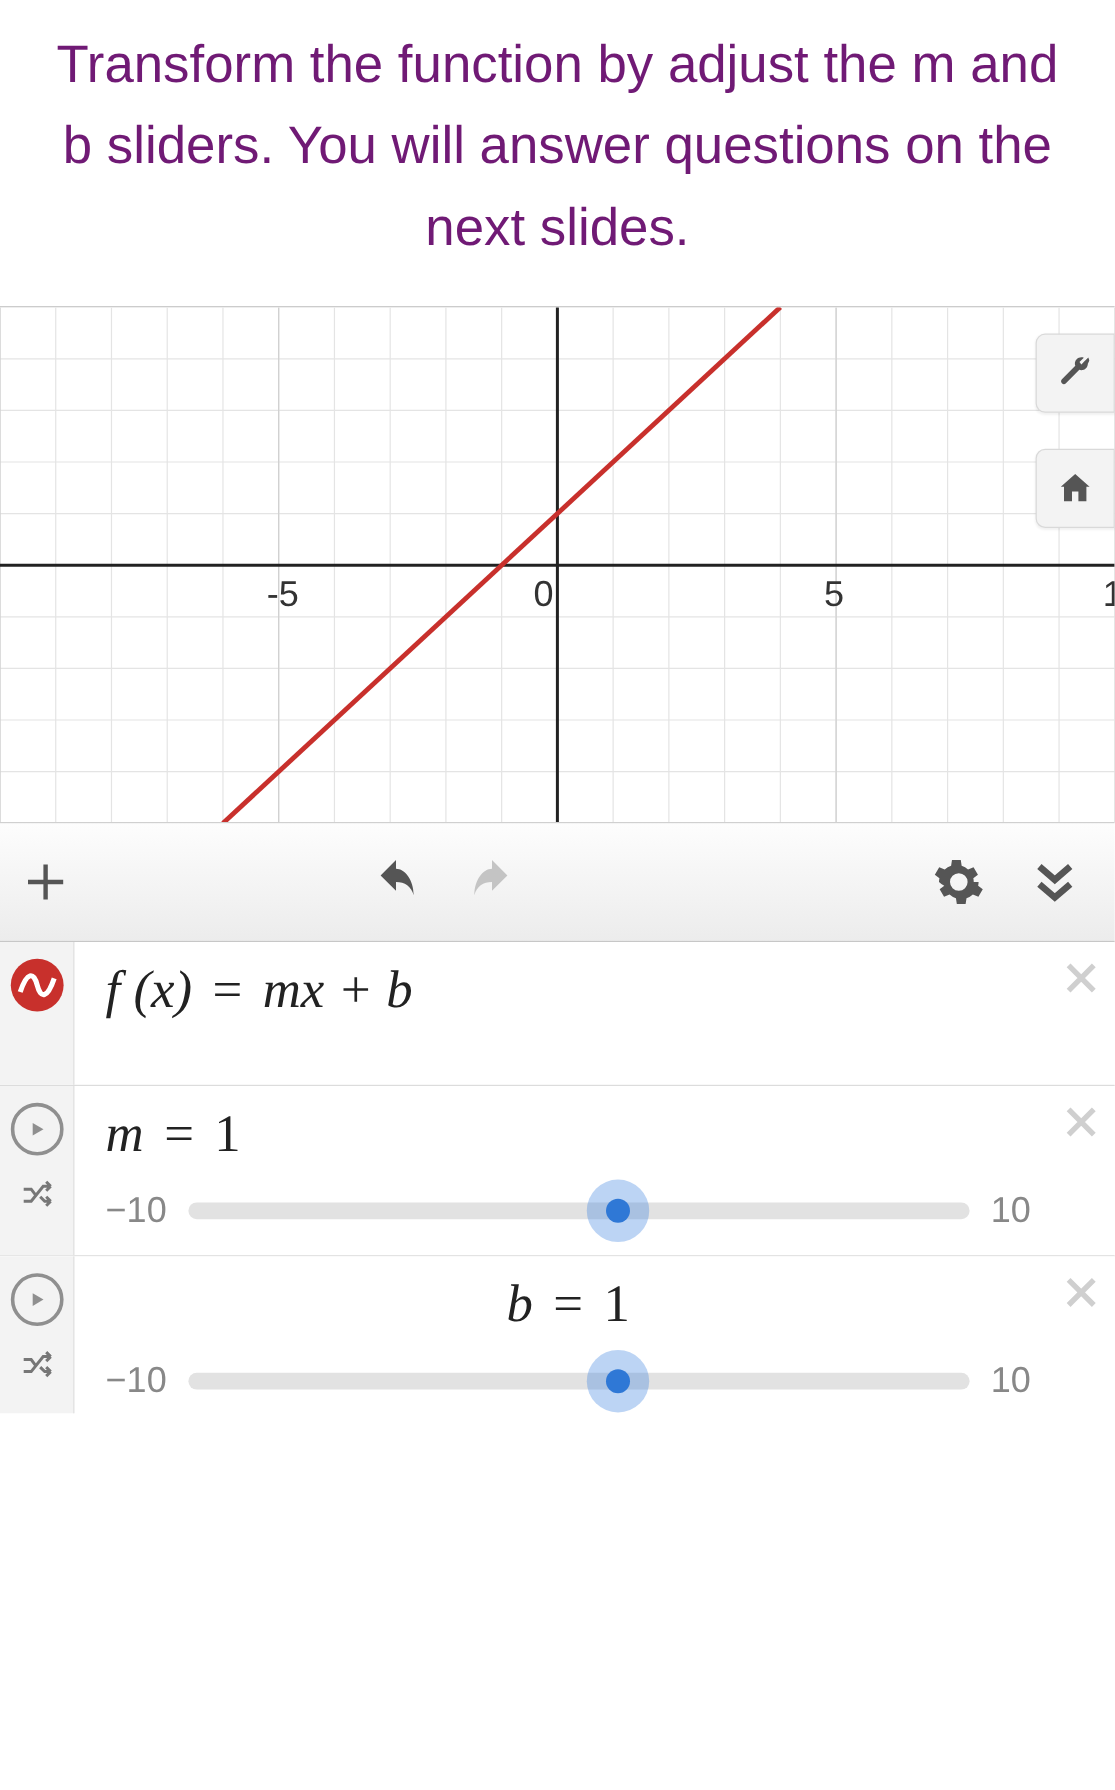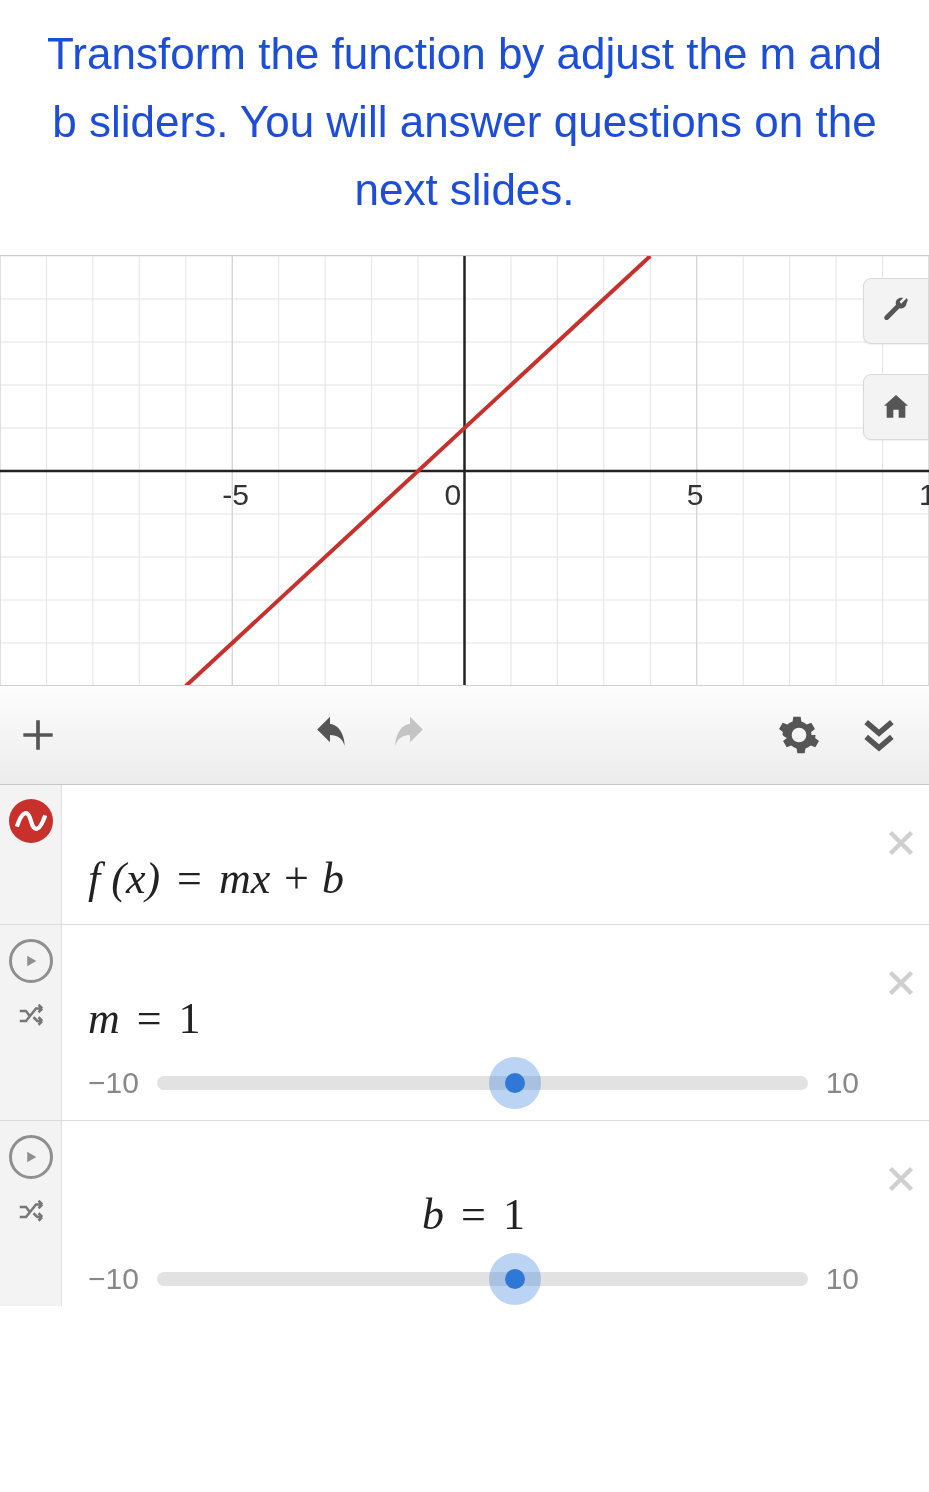--- a/index.html
+++ b/index.html
@@ -9,21 +9,21 @@
     background: #fff;
     color: #333;
     width: 929px;
   }
   .instructions {
     width: 100%;
     padding: 20px 40px 30px 40px;
     text-align: center;
     font-size: 44px;
     line-height: 1.55;
-    color: #1d4ed8;
+    color: #701a75;
   }
   .graph-region {
     position: relative;
     width: 929px;
     height: 430px;
     border-top: 1px solid #ccc;
     overflow: hidden;
     background: #fff;
   }
   .graph-region svg { display:block; }
@@ -82,27 +82,26 @@
     background:#f3f3f3;
     border-right:1px solid #e0e0e0;
     display:flex;
     flex-direction:column;
     align-items:center;
     padding-top:14px;
     gap:18px;
   }
   .expr-body {
     flex:1 1 auto;
-    padding: 40px 24px 20px 26px;
+    padding: 14px 24px 20px 26px;
     font-family: "Times New Roman", Georgia, serif;
     font-size: 44px;
     font-style: italic;
     color:#222;
     position:relative;
-    margin-top:28px;
   }
   .expr-close {
     position:absolute;
     top: 10px; right: 10px;
     color:#cfcfcf;
     font-size: 46px;
     line-height: 1;
   }
   .plot-icon {
     width:44px; height:44px; border-radius:50%;

